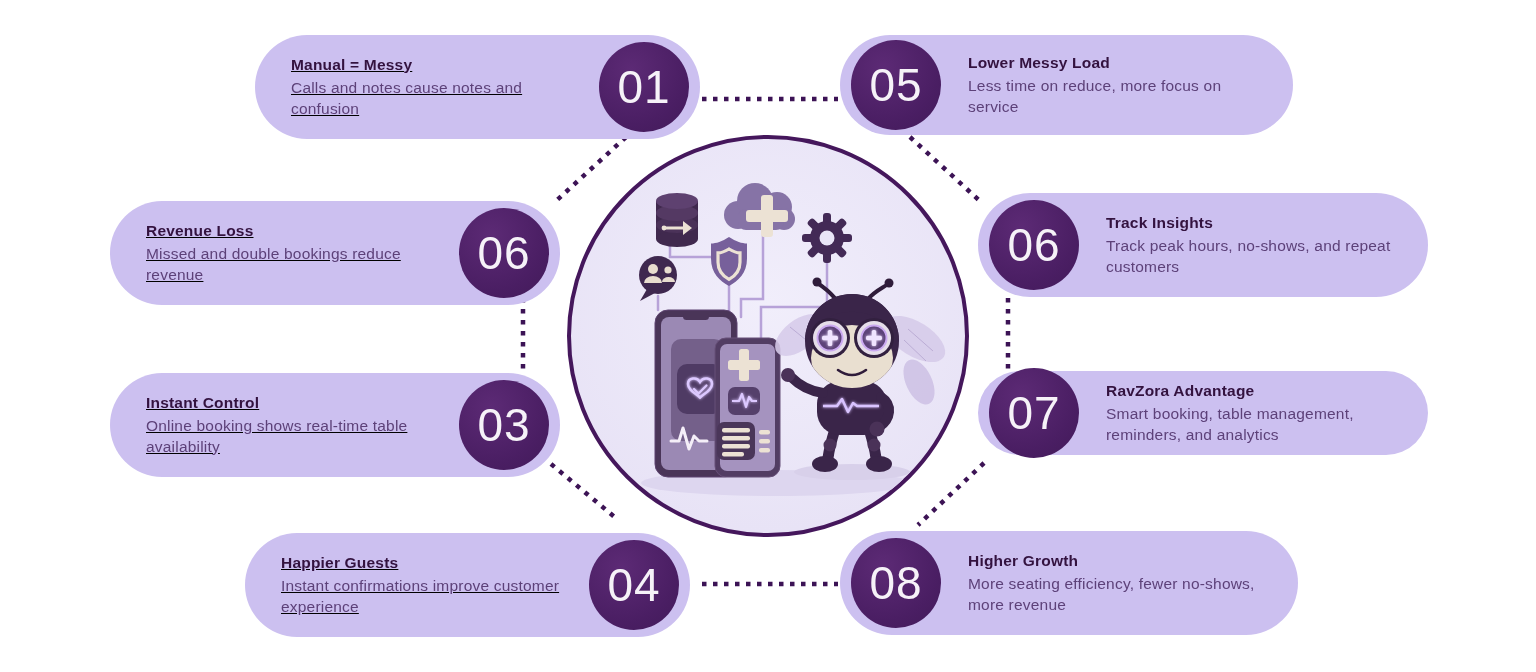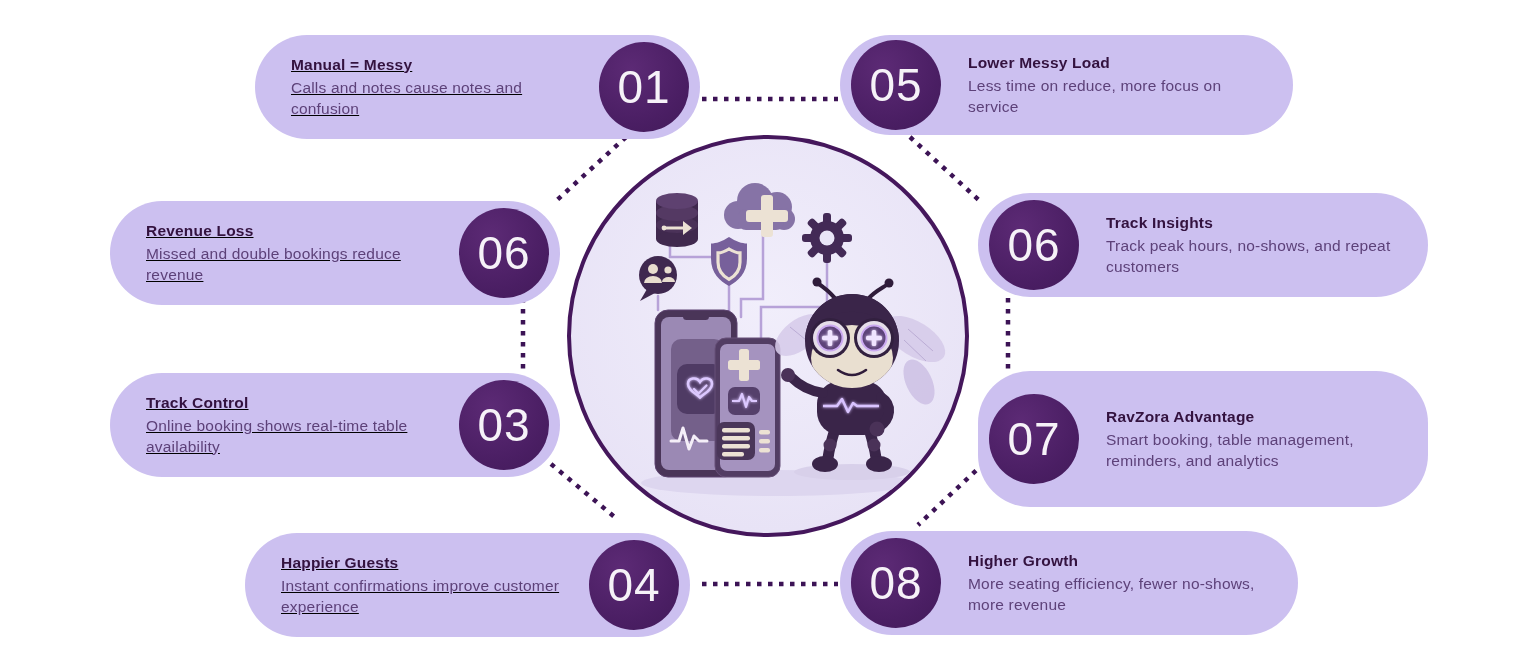--- a/index.html
+++ b/index.html
@@ -17,21 +17,21 @@
   .left .text{padding:0 127px 0 36px;text-decoration:underline;}
   .right .text{text-align:left;padding:0 36px 0 128px;}
   .title{font-weight:700;font-size:15.5px;color:#33123f;letter-spacing:0.2px;margin-bottom:3px;}
   .desc{font-size:15.5px;color:#5d4179;letter-spacing:0.2px;line-height:21px;}
   .p1{left:255px;top:35px;width:445px;height:104px;}
   .p2{left:110px;top:201px;width:450px;height:104px;}
   .p3{left:110px;top:373px;width:450px;height:104px;}
   .p4{left:245px;top:533px;width:445px;height:104px;}
   .p5{left:840px;top:35px;width:453px;height:100px;}
   .p6{left:978px;top:193px;width:450px;height:104px;}
-  .p7{left:978px;top:371px;width:450px;height:136px;}
+  .p7{left:978px;top:371px;width:450px;height:84px;}
   .p8{left:840px;top:531px;width:458px;height:104px;}
   .center-circle{position:absolute;left:567px;top:135px;width:394px;height:394px;border-radius:50%;
          border:4px solid #45175c;background:radial-gradient(circle at 50% 42%, #f1eefb 0%, #e8e3f6 75%, #e3ddf3 100%);
          overflow:hidden;}
   .center-circle svg{display:block;}
 </style>
 </head>
 <body>
 
 <div class="canvas">
@@ -60,21 +60,21 @@
   <div class="pill left p2">
     <div class="text">
       <div class="title">Revenue Loss</div>
       <div class="desc">Missed and double bookings reduce revenue</div>
     </div>
     <div class="badge">06</div>
   </div>
 
   <div class="pill left p3">
     <div class="text">
-      <div class="title">Track Control</div>
+      <div class="title">Instant Control</div>
       <div class="desc">Online booking shows real-time table availability</div>
     </div>
     <div class="badge">03</div>
   </div>
 
   <div class="pill left p4">
     <div class="text">
       <div class="title">Happier Guests</div>
       <div class="desc">Instant confirmations improve customer experience</div>
     </div>

